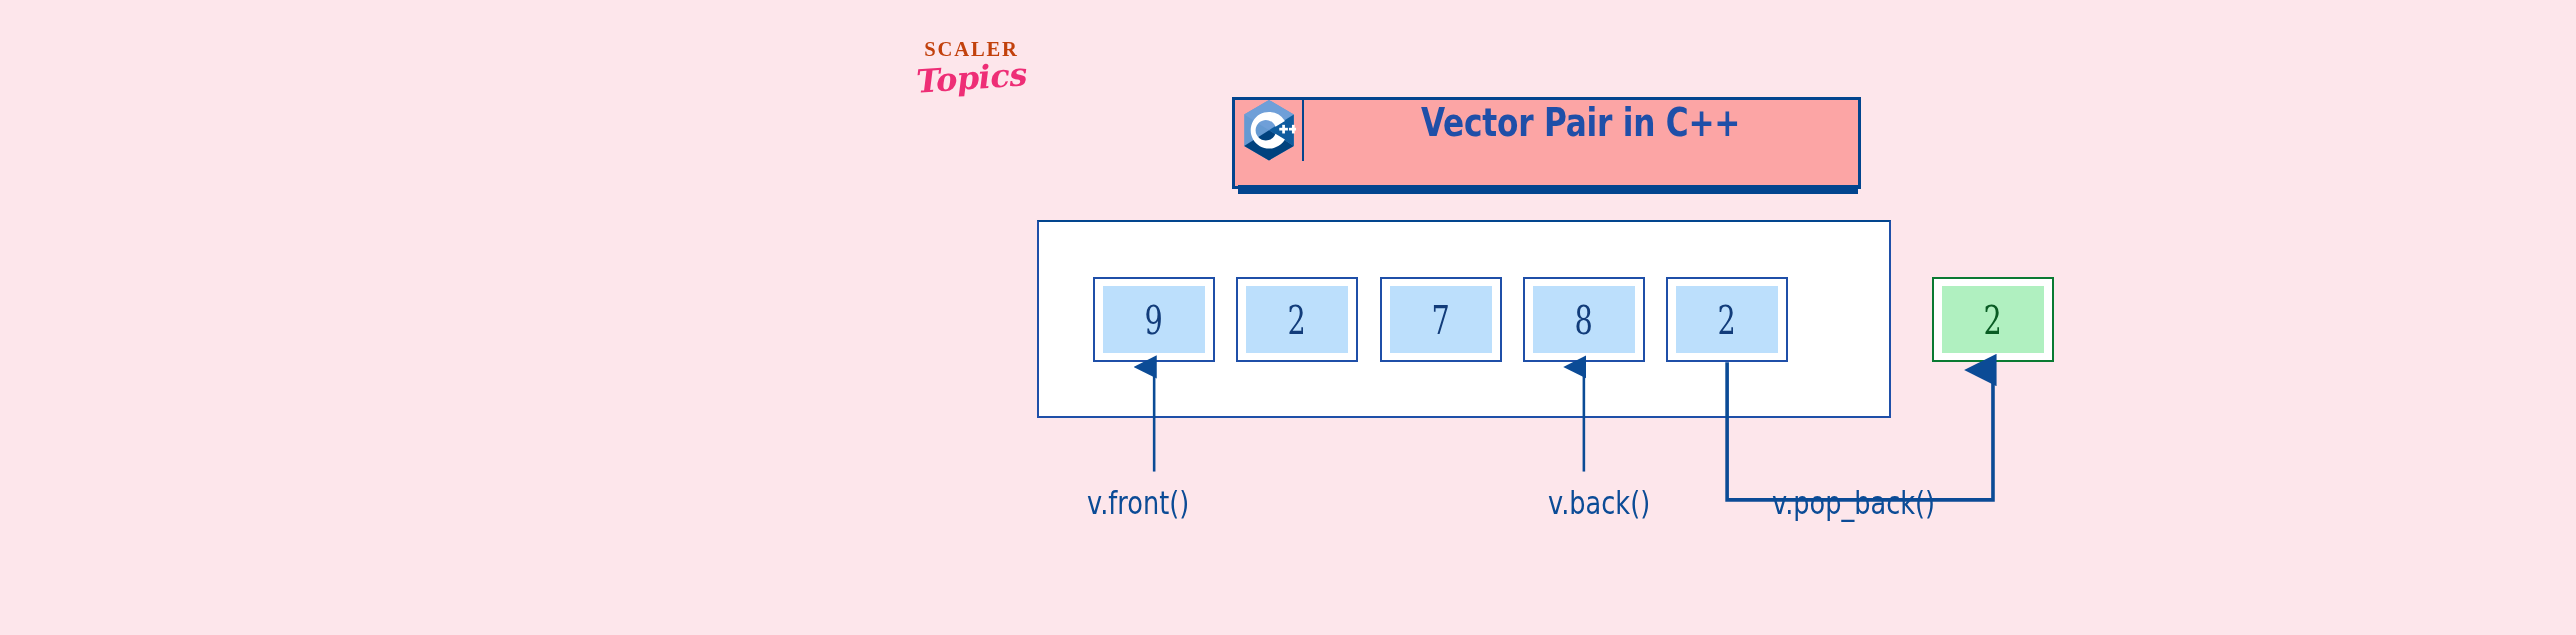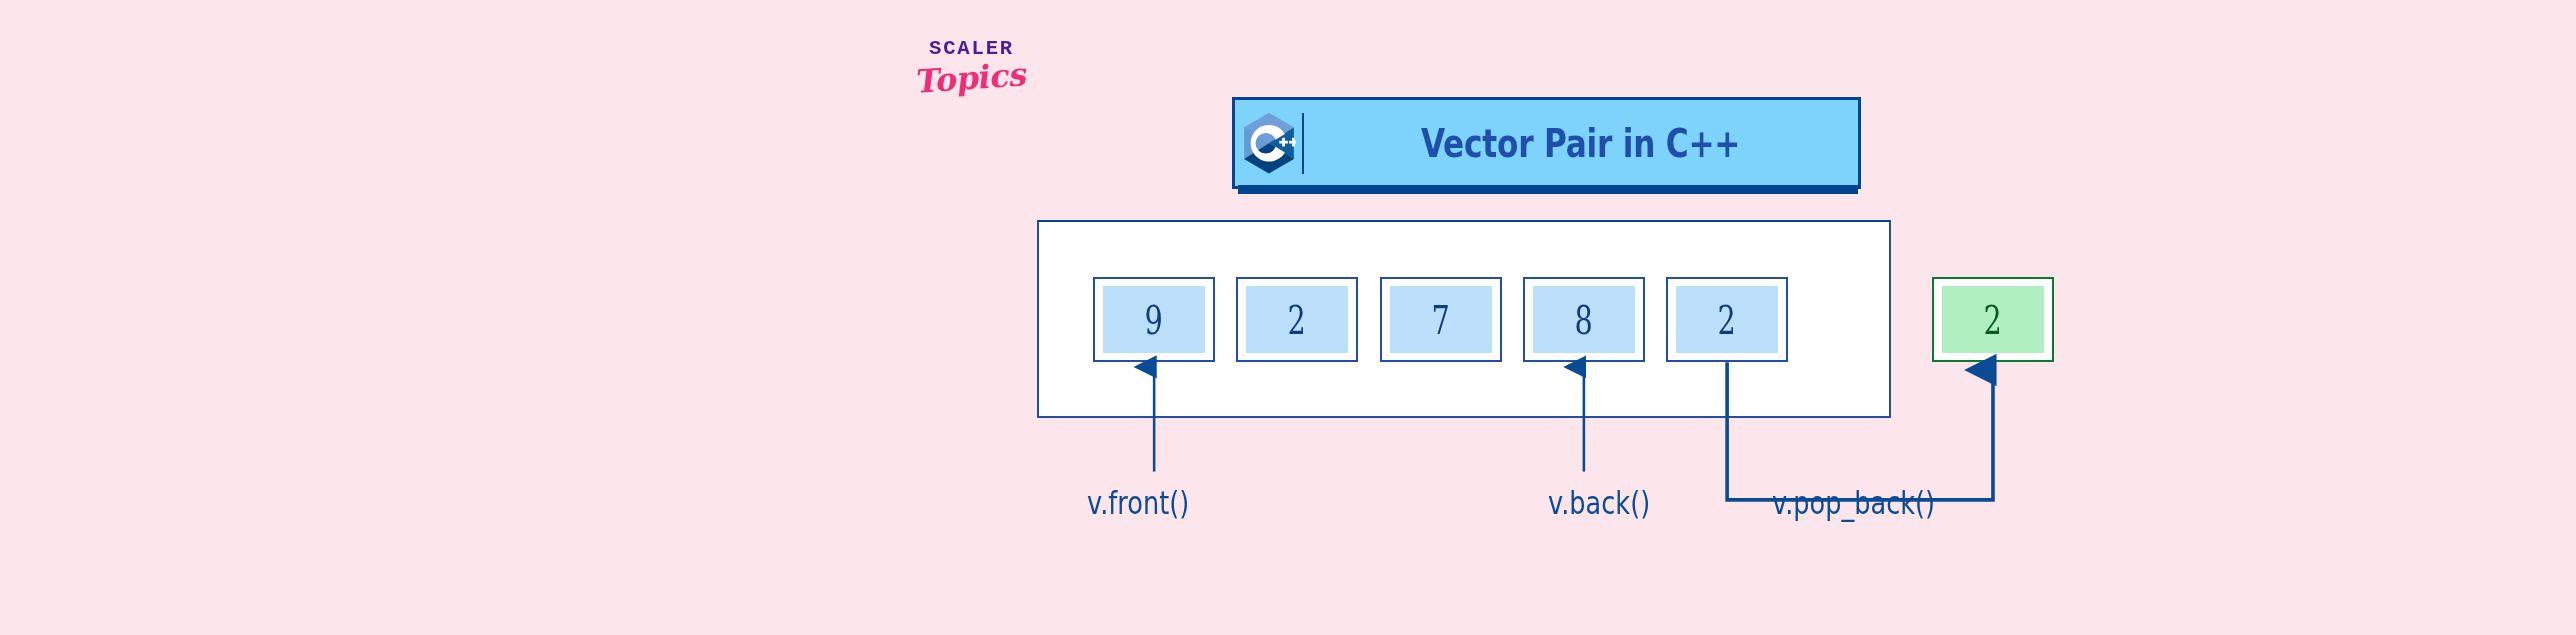--- a/index.html
+++ b/index.html
@@ -25,25 +25,25 @@
   
   .logo {
     position: absolute;
     left: 894px;
     top: 39px;
     width: 155px;
     height: 93px;
     text-align: center;
   }
   .logo-scaler {
-    font-family: Liberation Mono, monospace;
+    font-family: Liberation Serif, serif;
     font-weight: 700;
     font-size: 20.6px;
     letter-spacing: 1.8px;
-    color: #4c1d95;
+    color: #c2410c;
     line-height: 1;
     display: block;
   }
   .logo-topics {
     font-family: "DejaVu Serif", serif;
     font-style: italic;
     font-weight: 700;
     font-size: 32px;
     color: #ee2e76;
     line-height: 1;
@@ -55,23 +55,23 @@
 
   
   .title-bar {
     position: absolute;
     left: 1232px;
     top: 97px;
     width: 629px;
     height: 92px;
     box-sizing: border-box;
     border: 3.6px solid #02458e;
-    background: #7dd3fc;
-    display: flex;
-    align-items: center;
+    background: #fca5a5;
+    display: flex;
+    align-items: flex-start;
   }
   .title-bar-accent {
     position: absolute;
     left: 1238px;
     top: 185px;
     width: 620px;
     height: 9.3px;
     background: #02458e;
   }
   .title-logo-cell {

